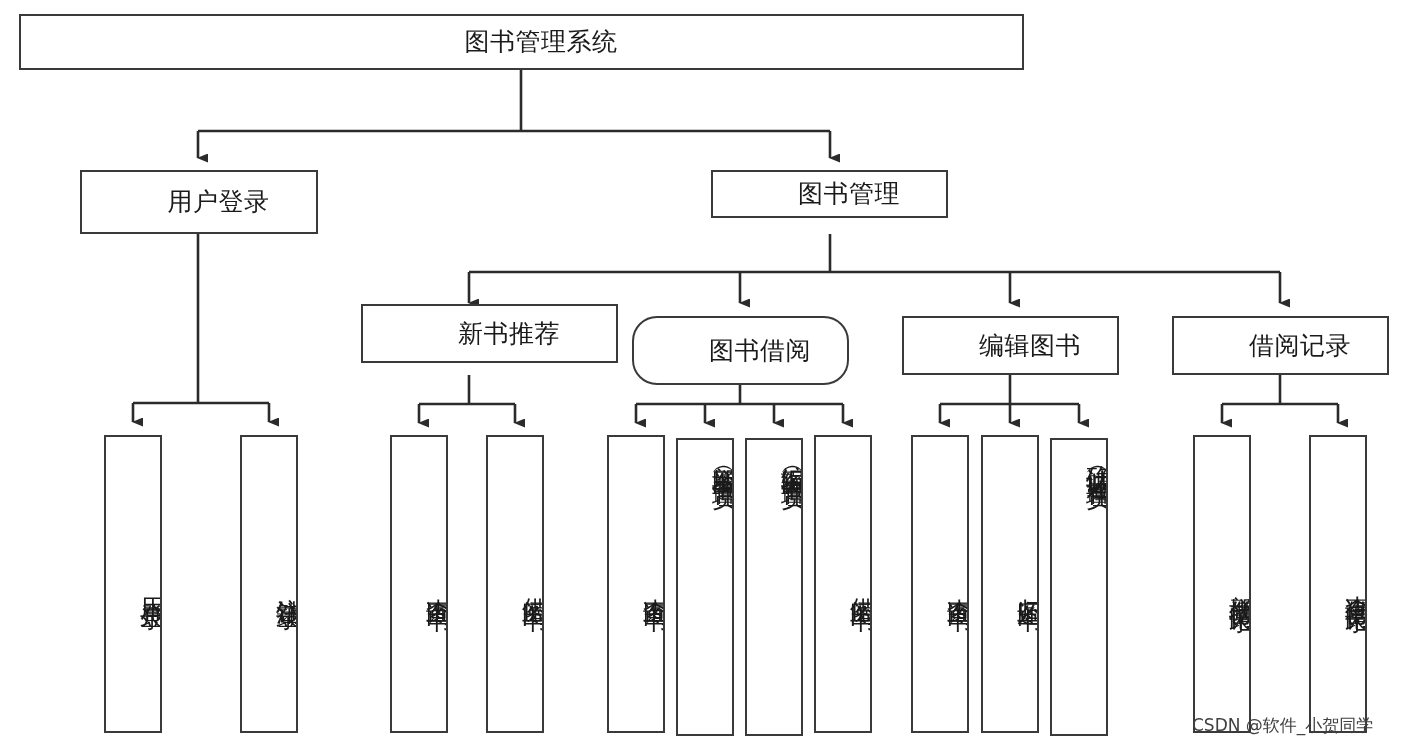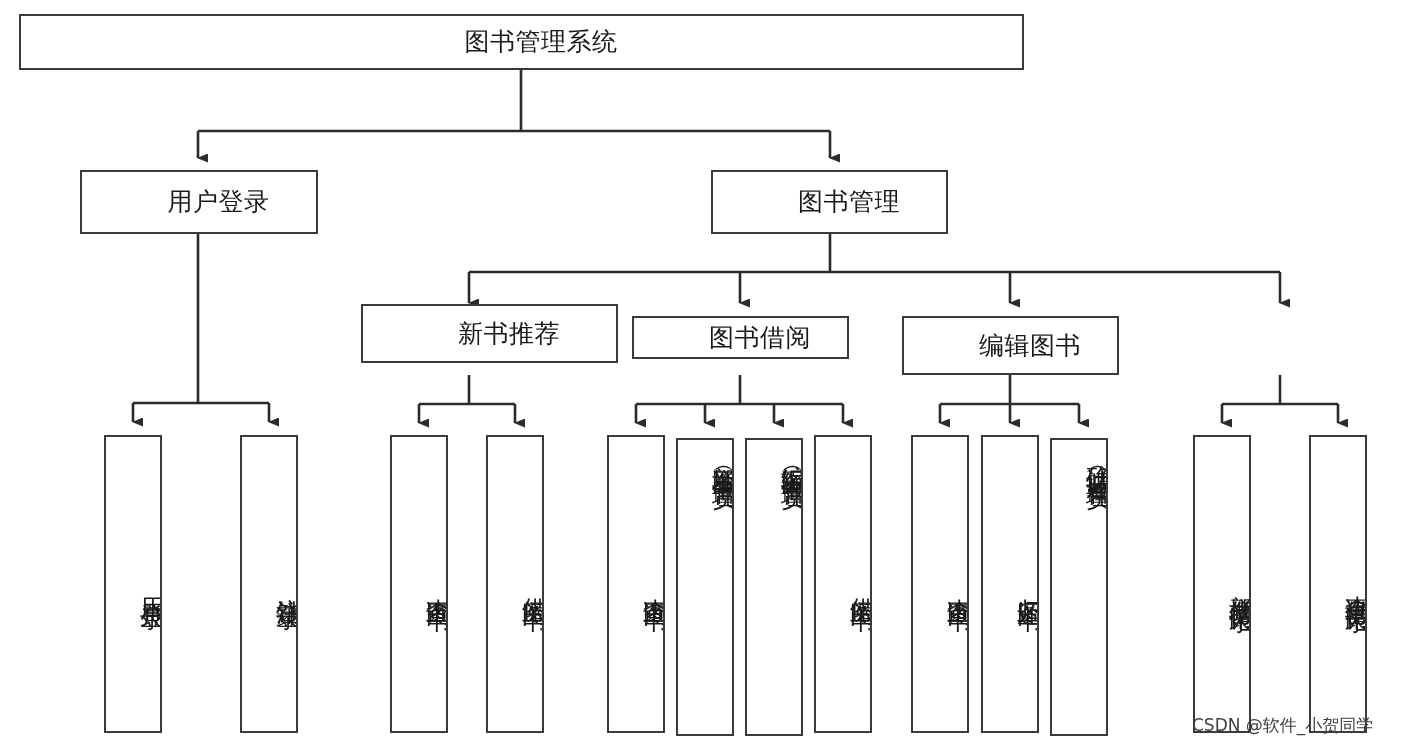--- a/index.html
+++ b/index.html
@@ -134,33 +134,36 @@
     </g>
   </svg>
 
   <div class="node horiz" style="left:19px; top:14px; width:1005px; height:56px;">
     <span class="label">图书管理系统</span>
   </div>
 
   <div class="node horiz" style="left:80px; top:170px; width:238px; height:64px;">
     <span class="label">用户登录</span>
   </div>
-  <div class="node horiz" style="left:711px; top:170px; width:237px; height:64px;">
+  <div class="node horiz" style="left:711px; top:170px; width:237px; height:48px;">
     <span class="label">图书管理</span>
   </div>
 
   <div class="node horiz" style="left:361px; top:304px; width:257px; height:59px;">
     <span class="label">新书推荐</span>
   </div>
-  <div class="node horiz" style="left:632px; top:316px; width:217px; height:43px;">
+  <div class="node horiz" style="left:632px; top:316px; width:217px; height:69px;border-radius:25px;">
     <span class="label">图书借阅</span>
   </div>
   <div class="node horiz" style="left:902px; top:316px; width:217px; height:59px;">
     <span class="label">编辑图书</span>
   </div>
+  <div class="node horiz" style="left:1172px; top:316px; width:217px; height:59px;">
+    <span class="label">借阅记录</span>
+  </div>
 
   <div class="node vert centered" style="left:104px; top:435px; width:58px; height:298px;">
     <span class="label">用户登录</span>
   </div>
   <div class="node vert centered" style="left:240px; top:435px; width:58px; height:298px;">
     <span class="label">注销登录</span>
   </div>
 
   <div class="node vert centered" style="left:390px; top:435px; width:58px; height:298px;">
     <span class="label">查询图书</span>

